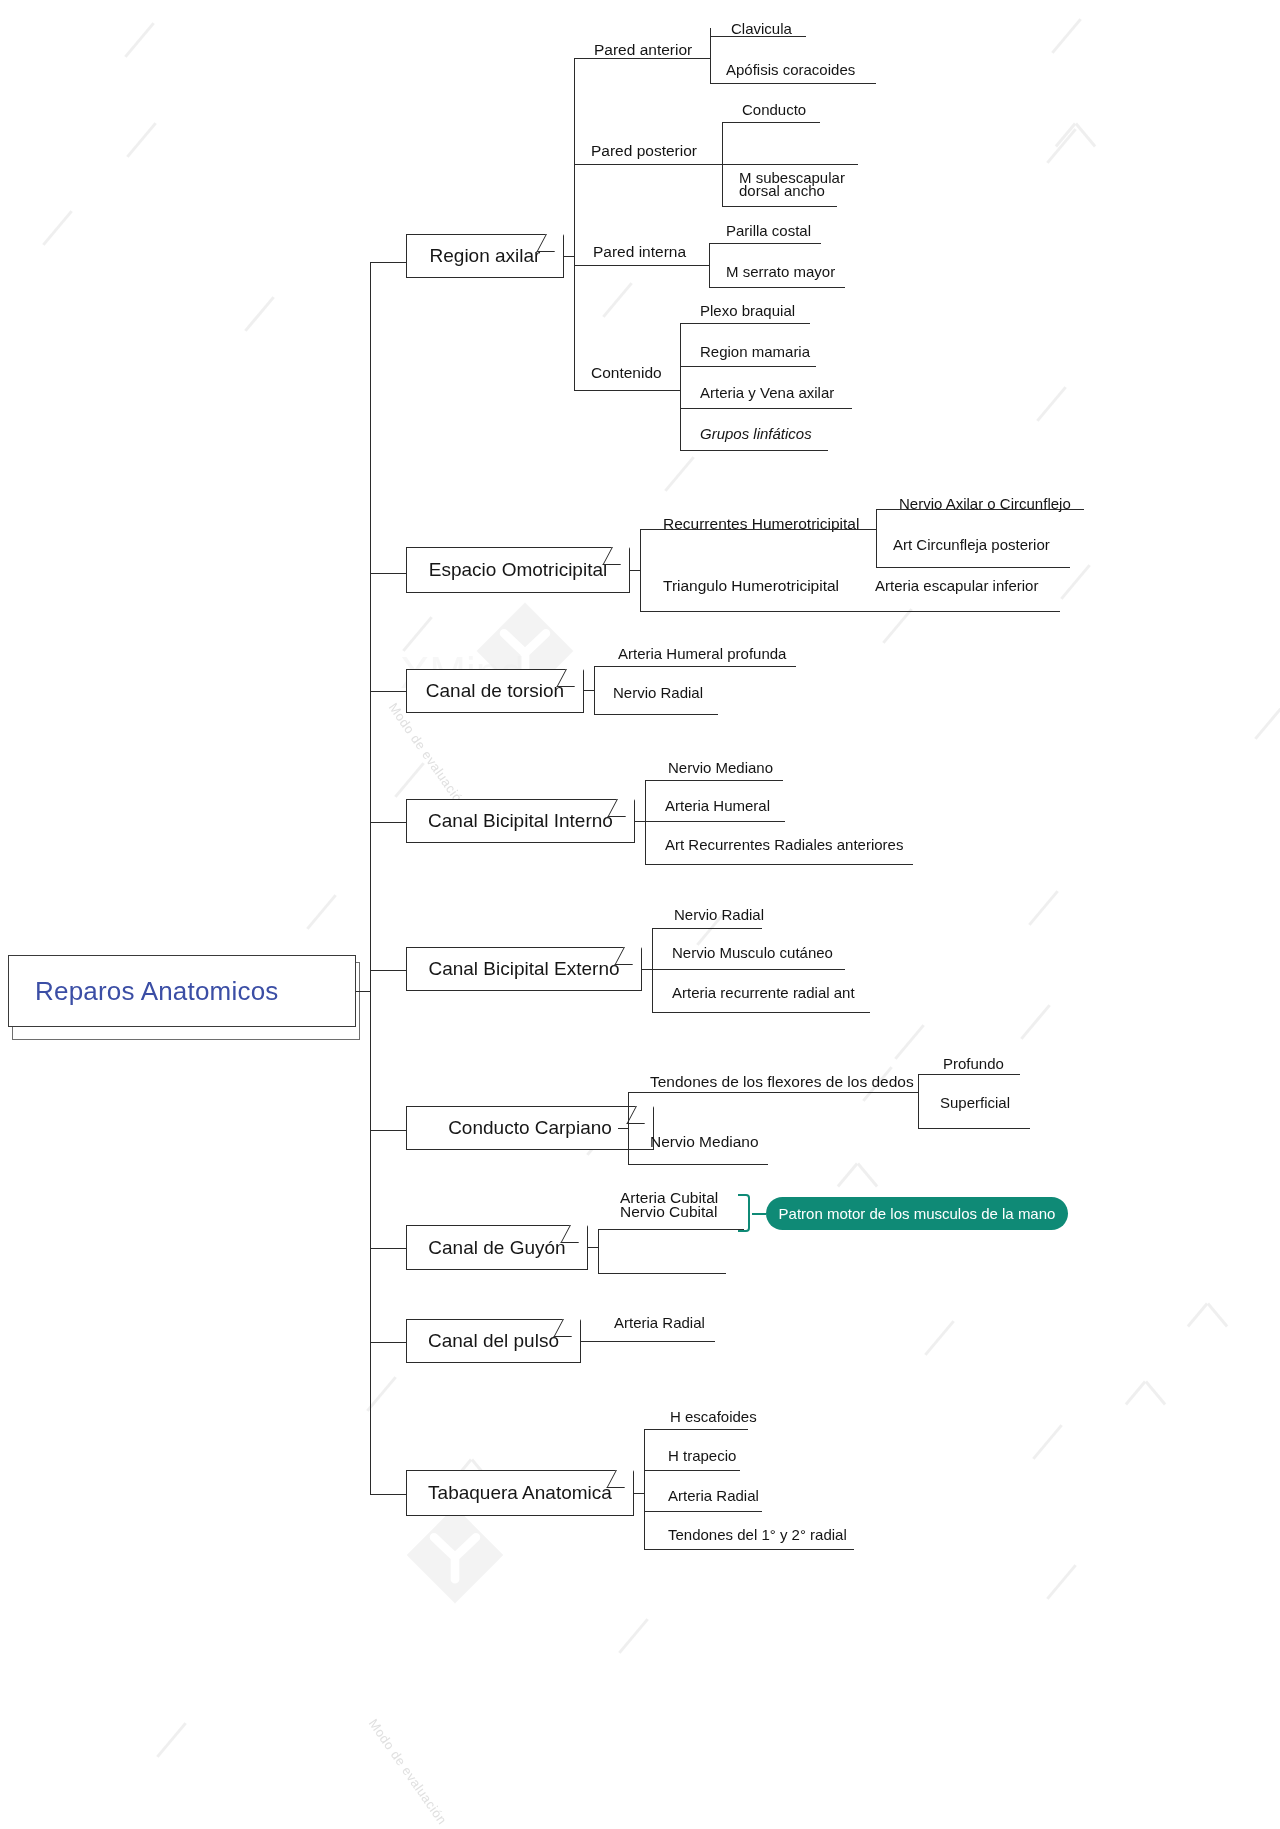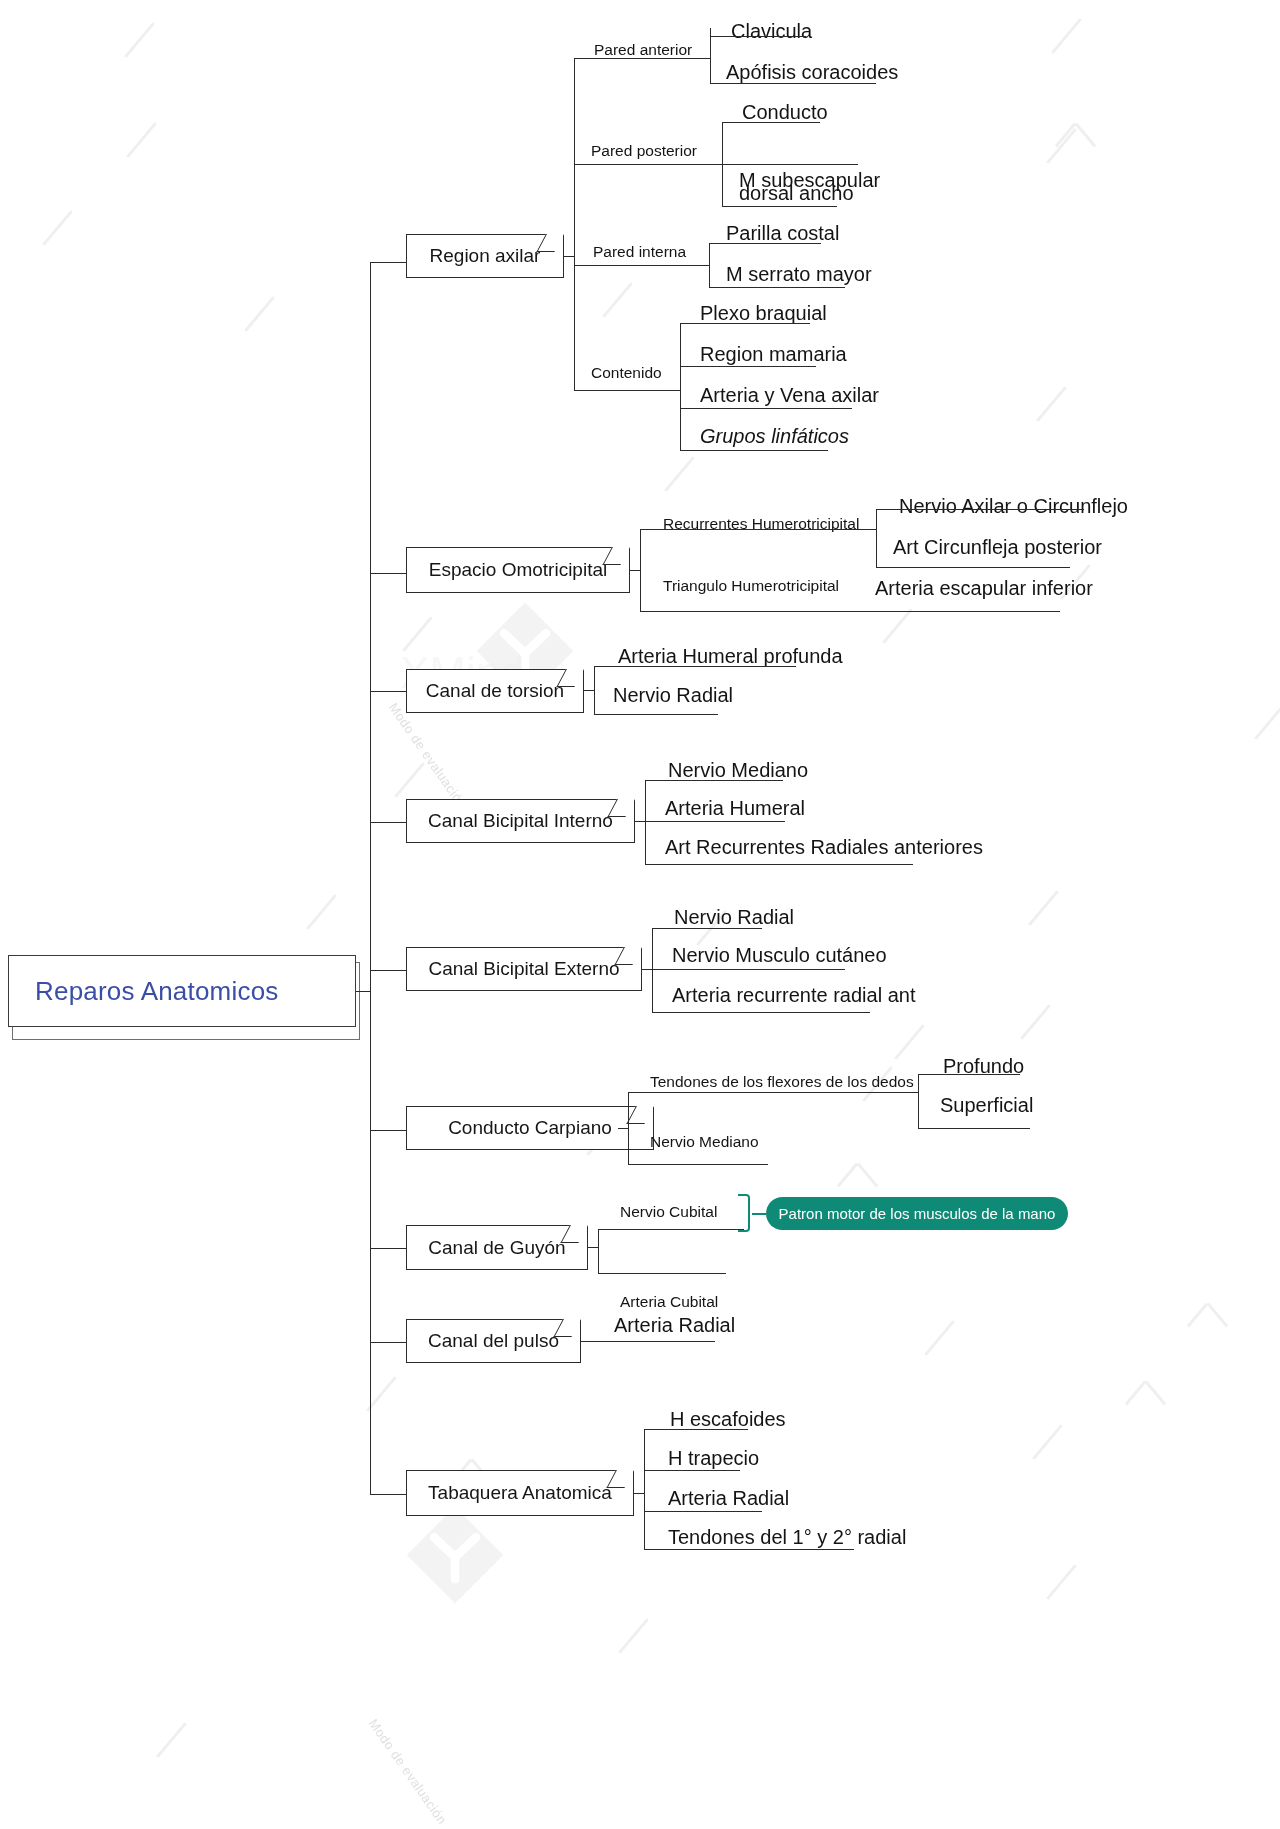--- a/index.html
+++ b/index.html
@@ -128,21 +128,21 @@
     background: #ffffff;
     border-left: 1.3px solid #2b2b2b;
     border-bottom: 1.3px solid #2b2b2b;
     transform: skewX(-28deg);
     transform-origin: top right;
   }
 
   
   .leaf {
     position: absolute;
-    font-size: 20px;
+    font-size: 15px;
     color: #141414;
     white-space: nowrap;
     line-height: 1;
   }
   .leaf-l2 { font-size: 15.5px; }
 
   
   .bracket {
     position: absolute;
     box-sizing: border-box;
@@ -371,21 +371,21 @@
 
     <div class="hline" style="left:370px; top:1248px; width:36px;"></div>
     <div class="box-node" style="left:406px; top:1225px; width:182px; height:45px;">
       <span class="fold"></span>
       <span>Canal de Guyón</span>
     </div>
     <div class="hline" style="left:588px; top:1247px; width:10px;"></div>
     <div class="vline" style="left:598px; top:1229px; height:44px;"></div>
     <div class="leaf leaf-l2" style="left:620px; top:1204px;">Nervio Cubital</div>
     <div class="hline" style="left:598px; top:1229px; width:146px;"></div>
-    <div class="leaf leaf-l2" style="left:620px; top:1294px;">Arteria Cubital</div>
+    <div class="leaf leaf-l2" style="left:620px; top:1190px;">Arteria Cubital</div>
     <div class="hline" style="left:598px; top:1273px; width:128px;"></div>
 
     <div class="bracket" style="left:738px; top:1194px; width:12px; height:38px;"></div>
     <div class="bracket-dash" style="left:752px; top:1213px; width:14px;"></div>
     <div class="pill" style="left:766px; top:1197px; width:302px; height:33px;">
       <span>Patron motor de los musculos de la mano</span>
     </div>
 
     <div class="hline" style="left:370px; top:1342px; width:36px;"></div>
     <div class="box-node" style="left:406px; top:1319px; width:175px; height:44px;">

